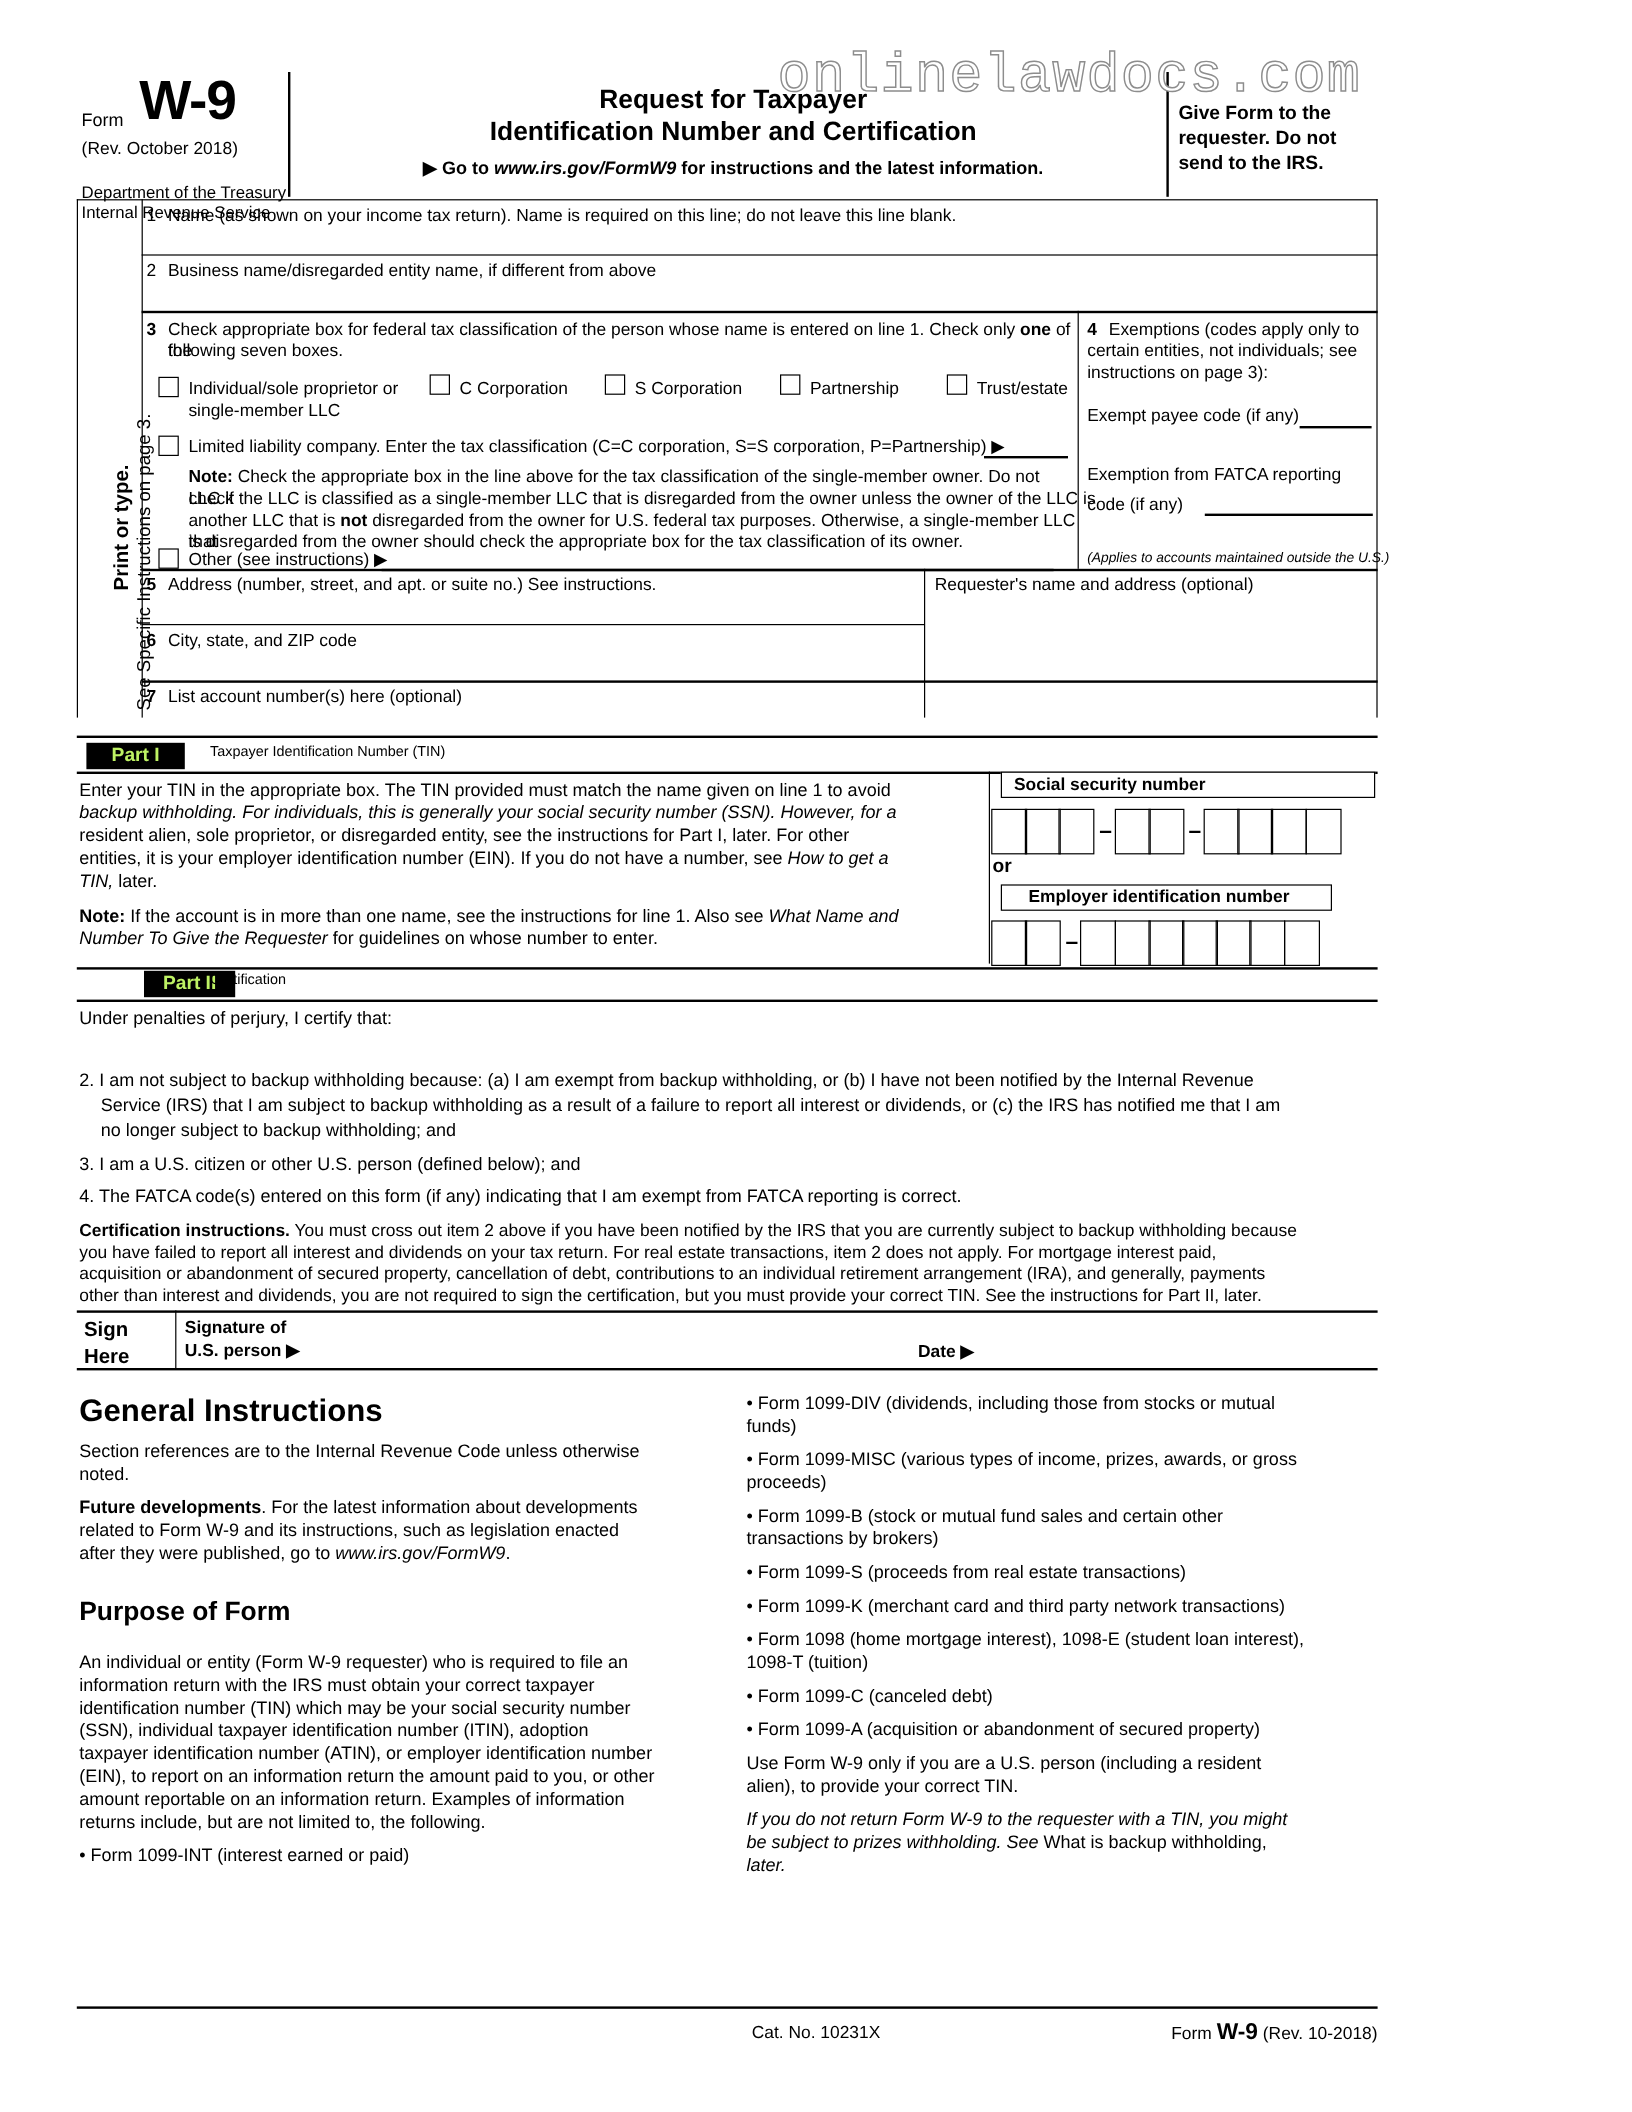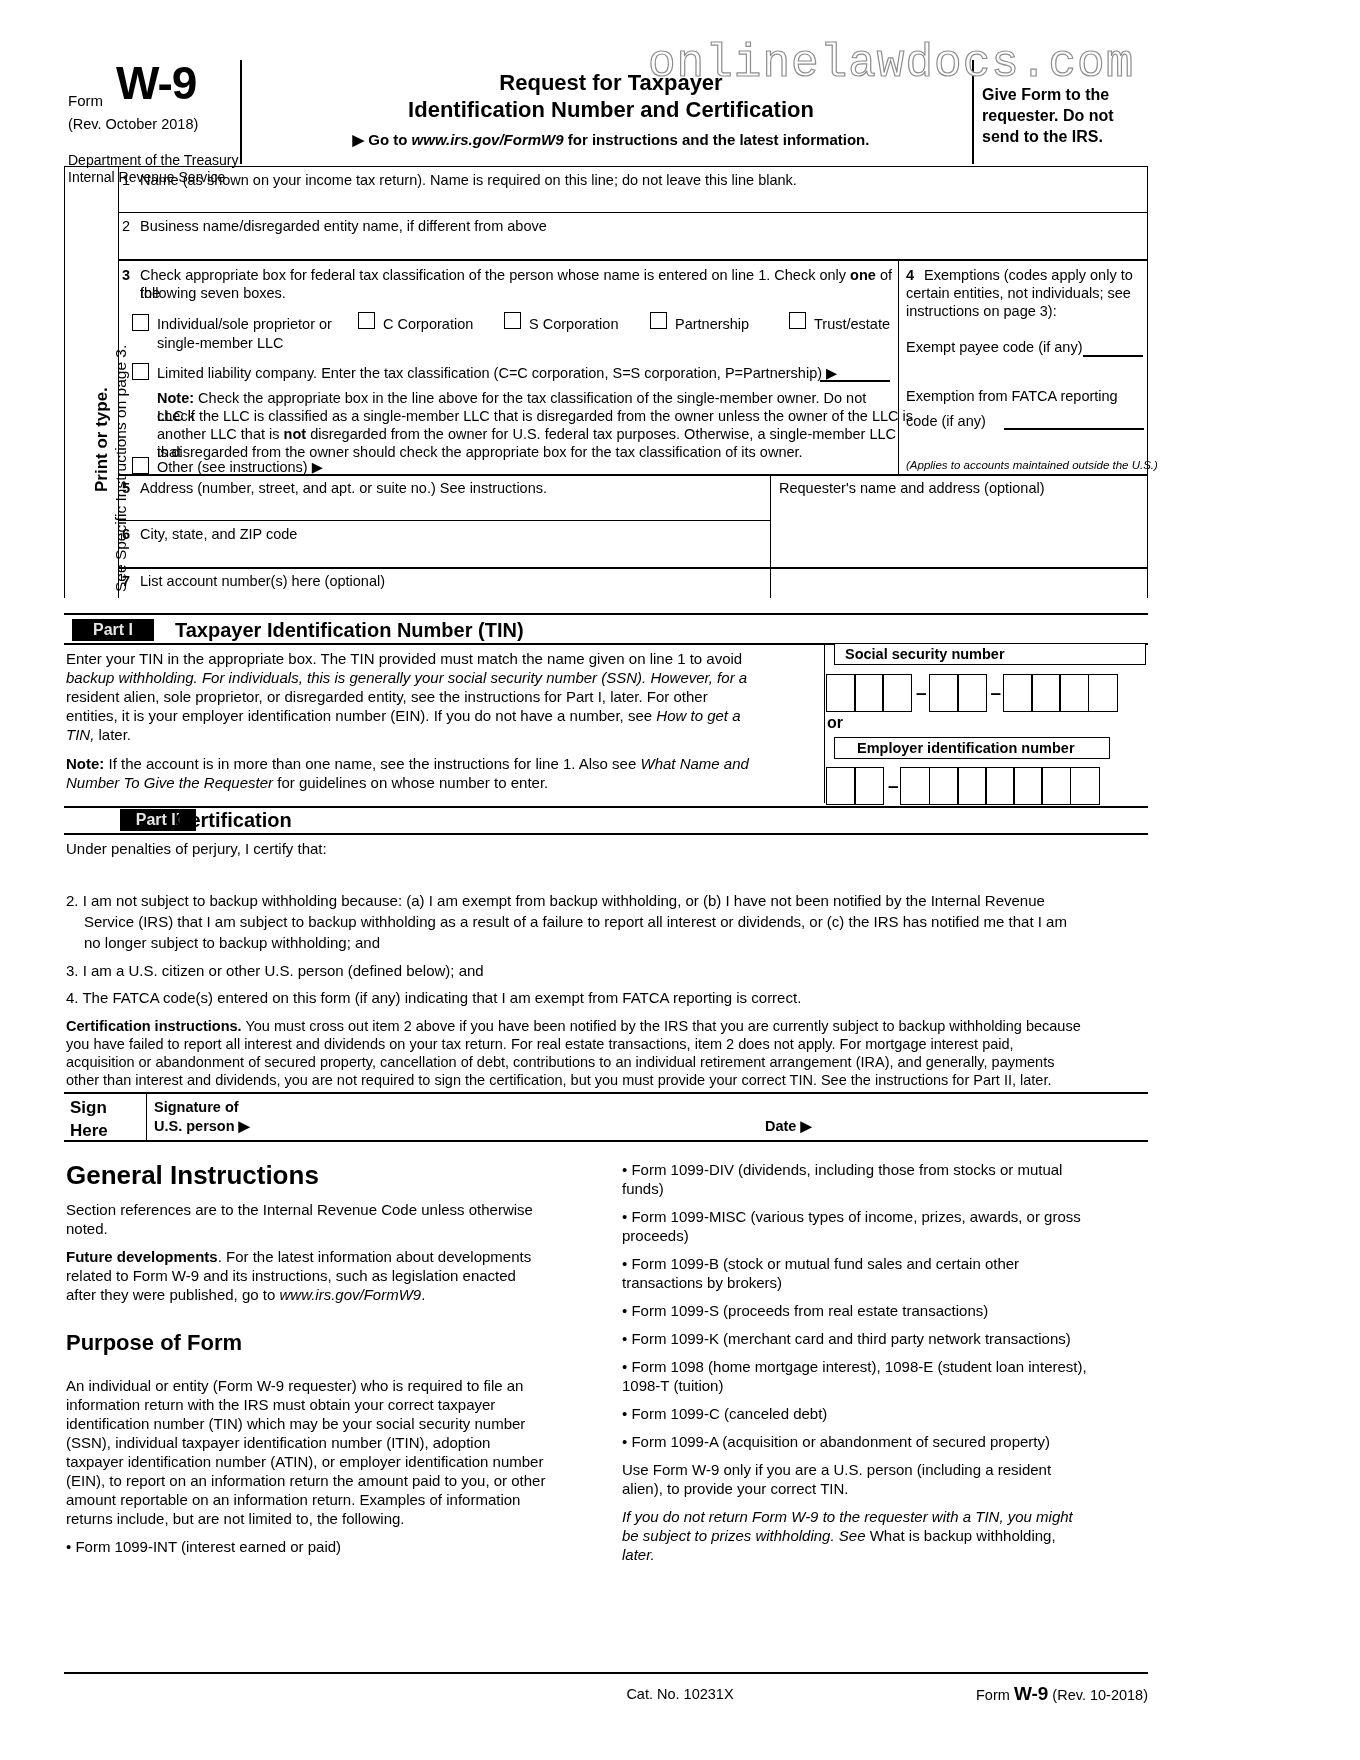--- a/index.html
+++ b/index.html
@@ -51,23 +51,23 @@
 
   .fld { position:absolute; font-size:14.5px; line-height:18px; }
   .fnum { font-weight:bold; }
   .b { font-weight:bold; }
   .i { font-style:italic; }
 
   .cbx { position:absolute; width:17px; height:17px; border:1.8px solid #000; background:#fff;}
   .uline { position:absolute; height:1.6px; background:#000;}
 
   
-  .partbar { position:absolute; background:#000; color:#e5e5e5; font-weight:bold; font-size:16px;
+  .partbar { position:absolute; background:#000; color:#bef264; font-weight:bold; font-size:16px;
              text-align:center; }
-  .parttitle { position:absolute; font-weight:bold; font-size:20px; }
+  .parttitle { position:absolute; font-weight:normal; font-size:12px; }
 
   
   .tinhdr { position:absolute; border:1.6px solid #000; font-weight:bold; font-size:14.5px;
             padding:2px 0 2px 10px; background:#fff;}
   .cellrow { position:absolute; display:flex; }
   .cell { width:30px; height:38px; border:1.8px solid #000; margin-left:-1.8px; }
   .cell:first-child { margin-left:0; }
   .dash { width:18px; height:38px; display:flex; align-items:center; justify-content:center;
           font-size:19px; font-weight:bold; }
   .orlbl { position:absolute; font-weight:bold; font-size:16px; }

